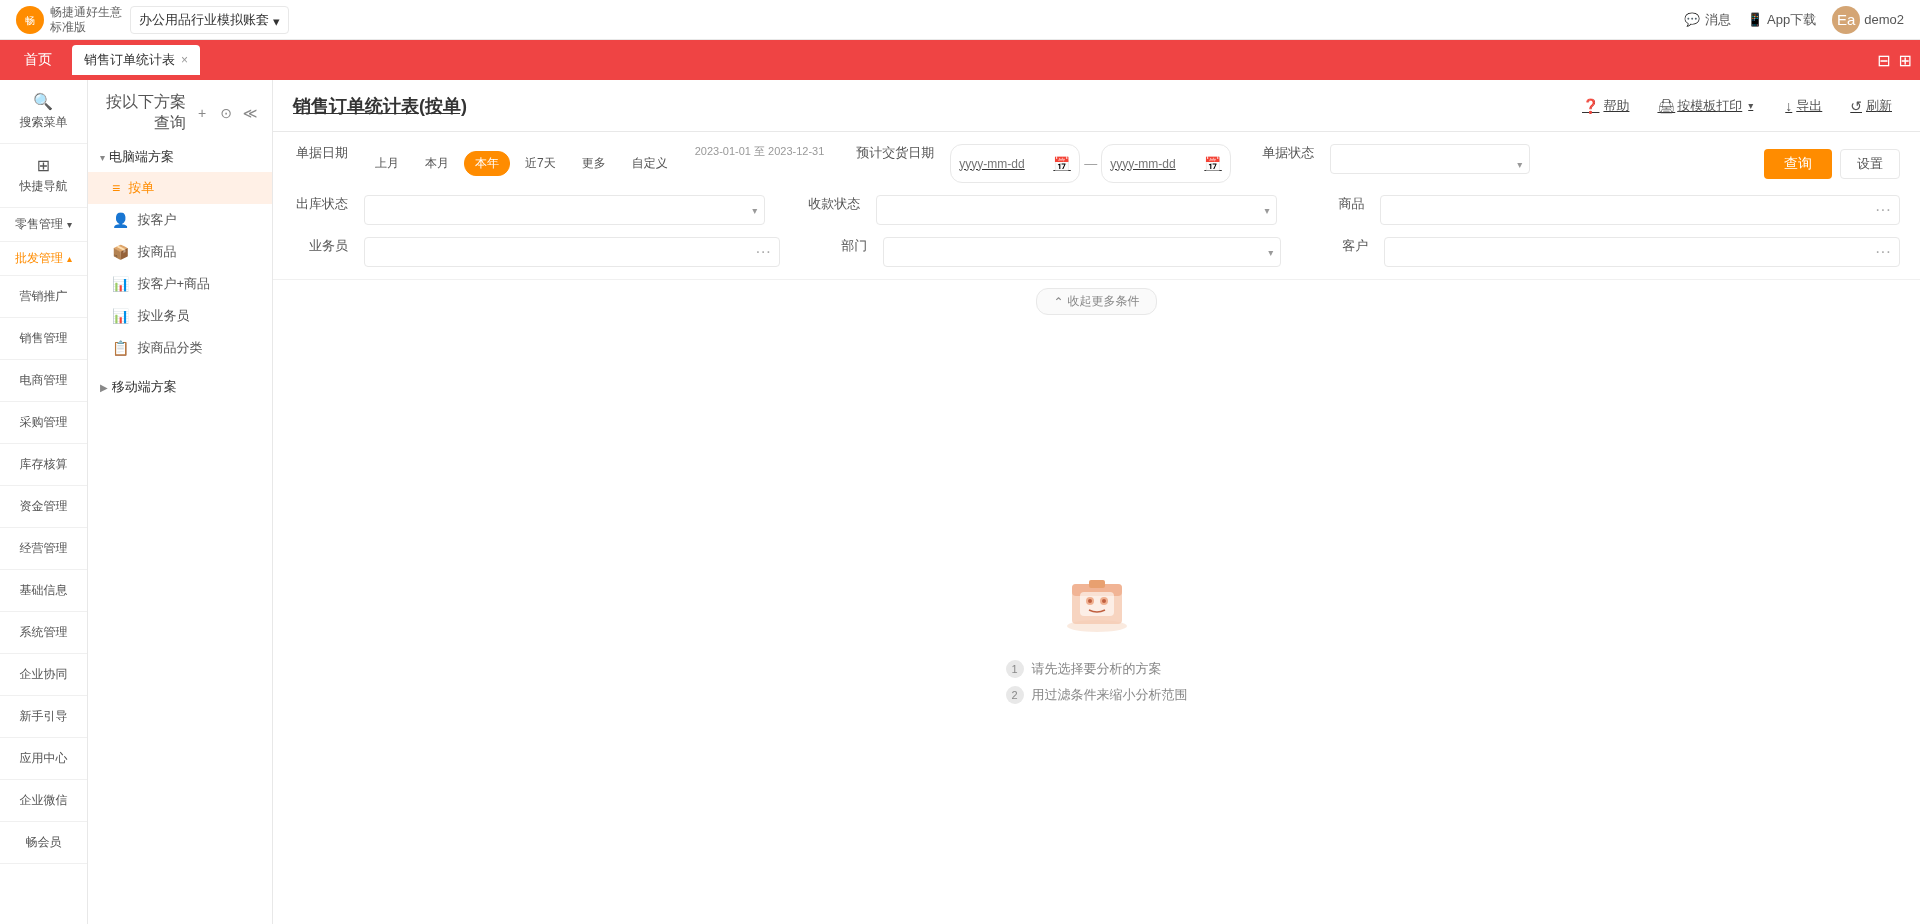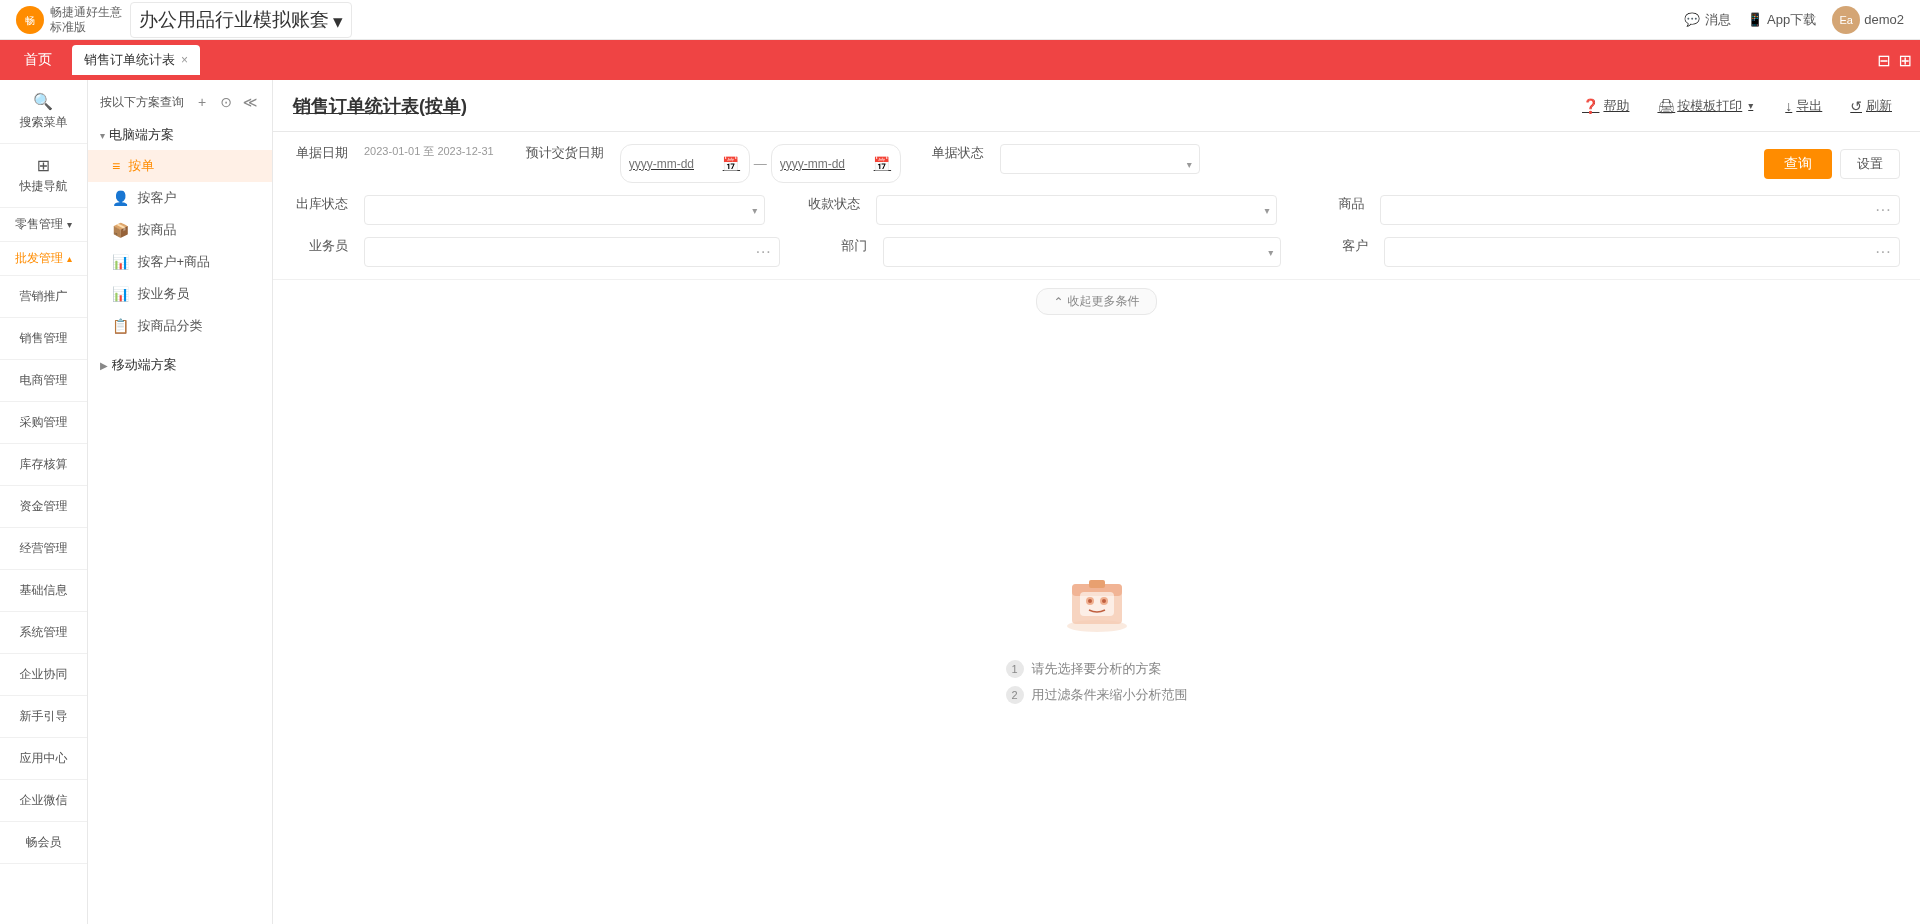--- a/index.html
+++ b/index.html
@@ -13,24 +13,24 @@
       align-items: center;
       padding: 0 16px;
       border-bottom: 1px solid #e8e8e8;
       justify-content: space-between;
       flex-shrink: 0;
     }
     .top-bar-left { display: flex; align-items: center; gap: 8px; }
     .logo-area { display: flex; align-items: center; gap: 6px; }
     .logo-icon { width: 28px; height: 28px; background: #ff8c00; border-radius: 50%; display: flex; align-items: center; justify-content: center; color: white; font-size: 12px; }
     .logo-text { font-size: 12px; color: #666; line-height: 1.2; }
-    .workspace-selector { display: flex; align-items: flex-end; gap: 4px; font-size: 19px; color: #333; cursor: pointer; padding: 4px 8px; border: 1px solid #e8e8e8; border-radius: 4px; }
+    .workspace-selector { display: flex; align-items: flex-end; gap: 4px; font-size: 13px; color: #333; cursor: pointer; padding: 4px 8px; border: 1px solid #e8e8e8; border-radius: 4px; }
     .top-bar-right { display: flex; align-items: center; gap: 16px; }
     .top-bar-btn { display: flex; align-items: center; gap: 4px; font-size: 13px; color: #555; cursor: pointer; }
-    .avatar { width: 28px; height: 28px; border-radius: 50%; background: #d4a574; display: flex; align-items: center; justify-content: center; color: white; font-size: 11px; overflow: hidden; }
+    .avatar { width: 28px; height: 28px; border-radius: 50%; background: #d4a574; display: flex; align-items: center; justify-content: center; color: white; font-size: 15px; overflow: hidden; }
 
     
     .tab-bar {
       background: #ef4444;
       height: 40px;
       display: flex;
       align-items: center;
       padding: 0 8px;
       gap: 4px;
       flex-shrink: 0;
@@ -111,21 +111,21 @@
       overflow-y: auto;
     }
     .left-panel-header {
       display: flex;
       align-items: center;
       padding: 4px 12px;
       font-size: 13px;
       color: #333;
       gap: 6px;
     }
-    .left-panel-header .scheme-label { flex: 1; font-size: 12px; color: #555; }
+    .left-panel-header .scheme-label { flex: 1; font-size: 16px; color: #555; text-align: right; }
     .panel-actions { display: flex; gap: 4px; align-items: center; }
     .panel-btn { width: 20px; height: 20px; border-radius: 50%; display: flex; align-items: center; justify-content: center; cursor: pointer; font-size: 14px; color: #888; }
     .scheme-group { padding: 4px 0; }
     .scheme-group-header {
       display: flex;
       align-items: center;
       padding: 6px 12px;
       cursor: pointer;
       font-size: 13px;
       color: #333;
@@ -543,20 +543,28 @@
               <span>刷新</span>
             </div>
           </div>
         </div>
       </div>
 
       <div class="filter-area">
 
         <div class="filter-row">
           <span class="filter-label">单据日期</span>
+          <div class="filter-date-btns">
+            <div class="date-btn">上月</div>
+            <div class="date-btn">本月</div>
+            <div class="date-btn active">本年</div>
+            <div class="date-btn">近7天</div>
+            <div class="date-btn">更多</div>
+            <div class="date-btn">自定义</div>
+          </div>
           <span class="date-range-text">2023-01-01 至 2023-12-31</span>
 
           <span class="filter-label" style="margin-left:16px;">预计交货日期</span>
           <div class="filter-date-input">
             <div class="date-input-box">
               <input type="text" placeholder="yyyy-mm-dd" style="">
               <span class="cal-icon">📅</span>
             </div>
             <span class="date-separator">—</span>
             <div class="date-input-box">

